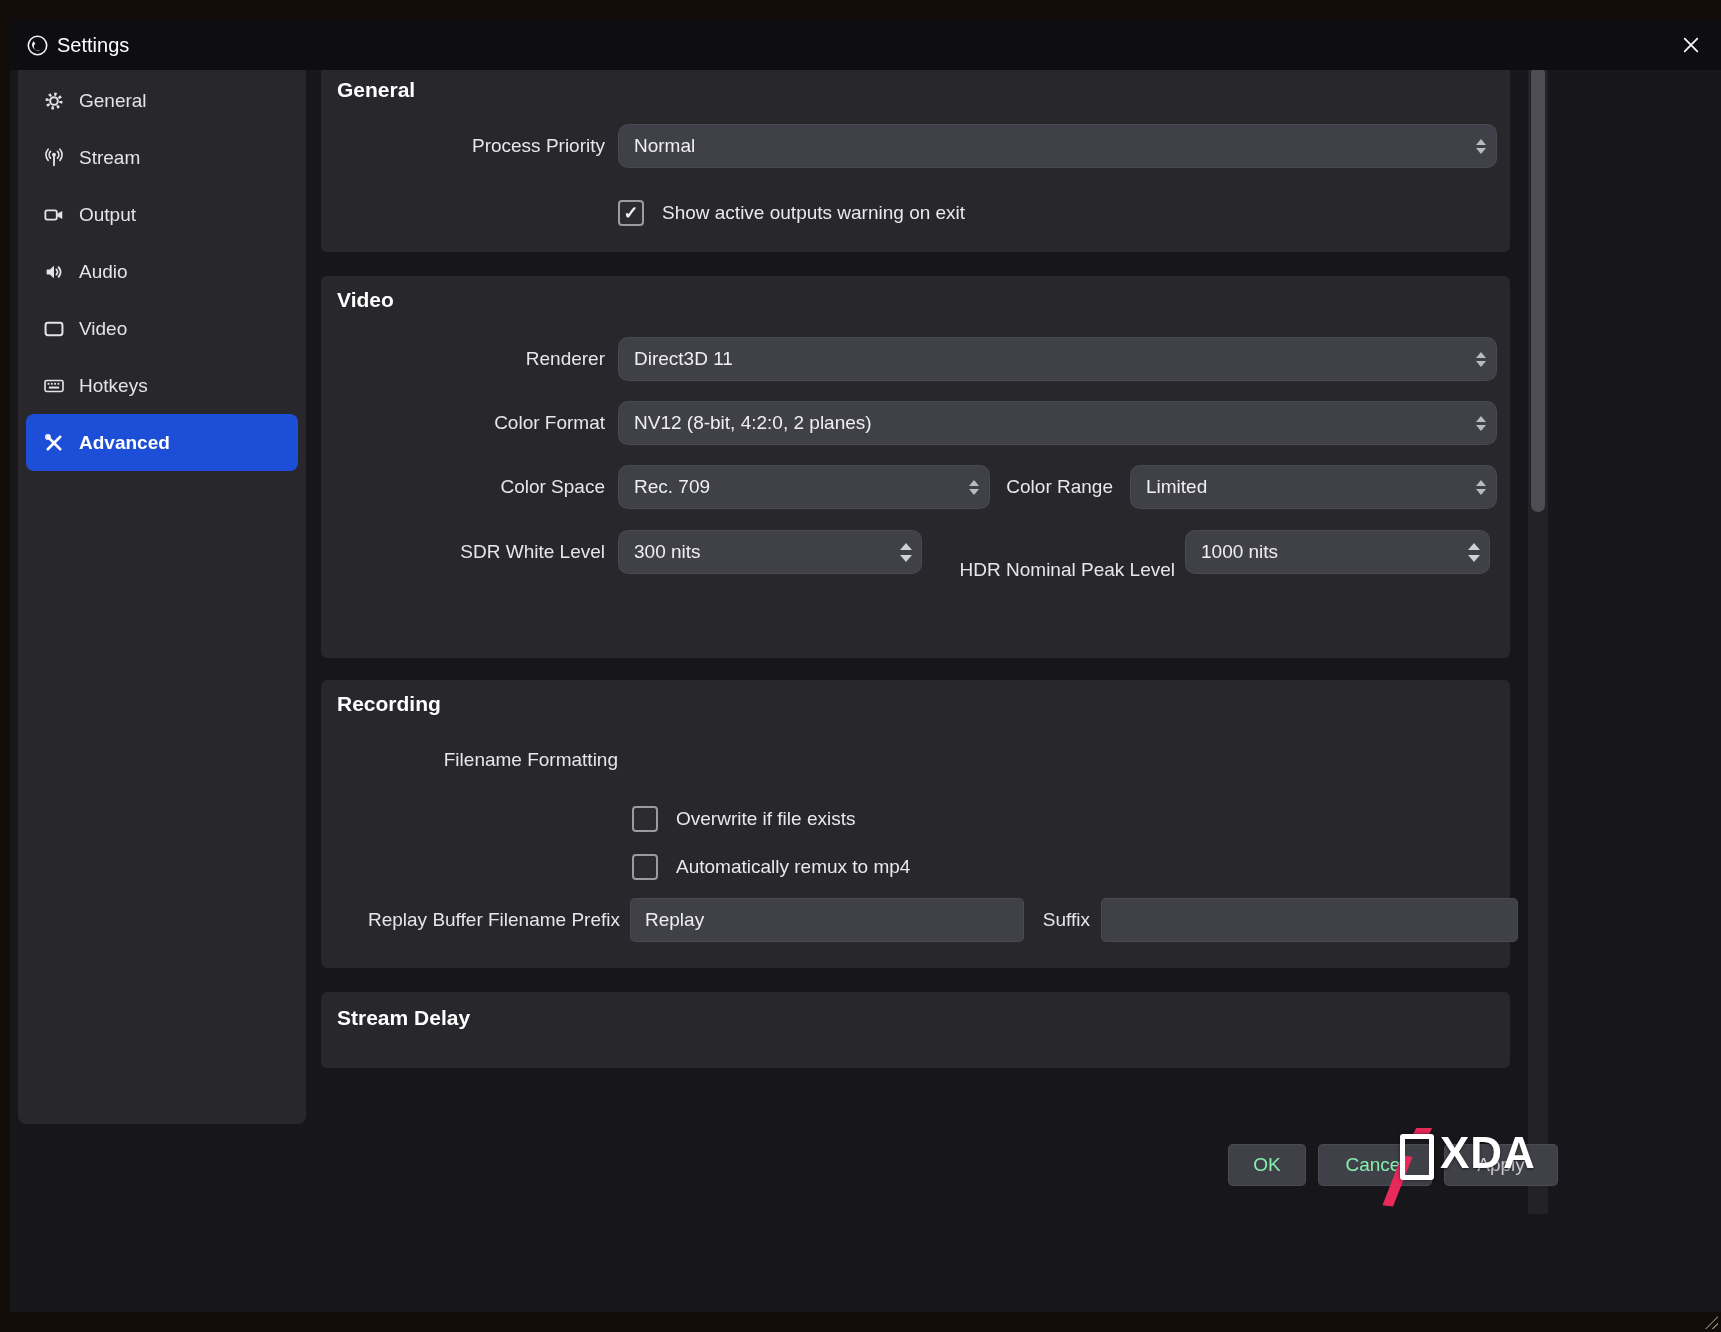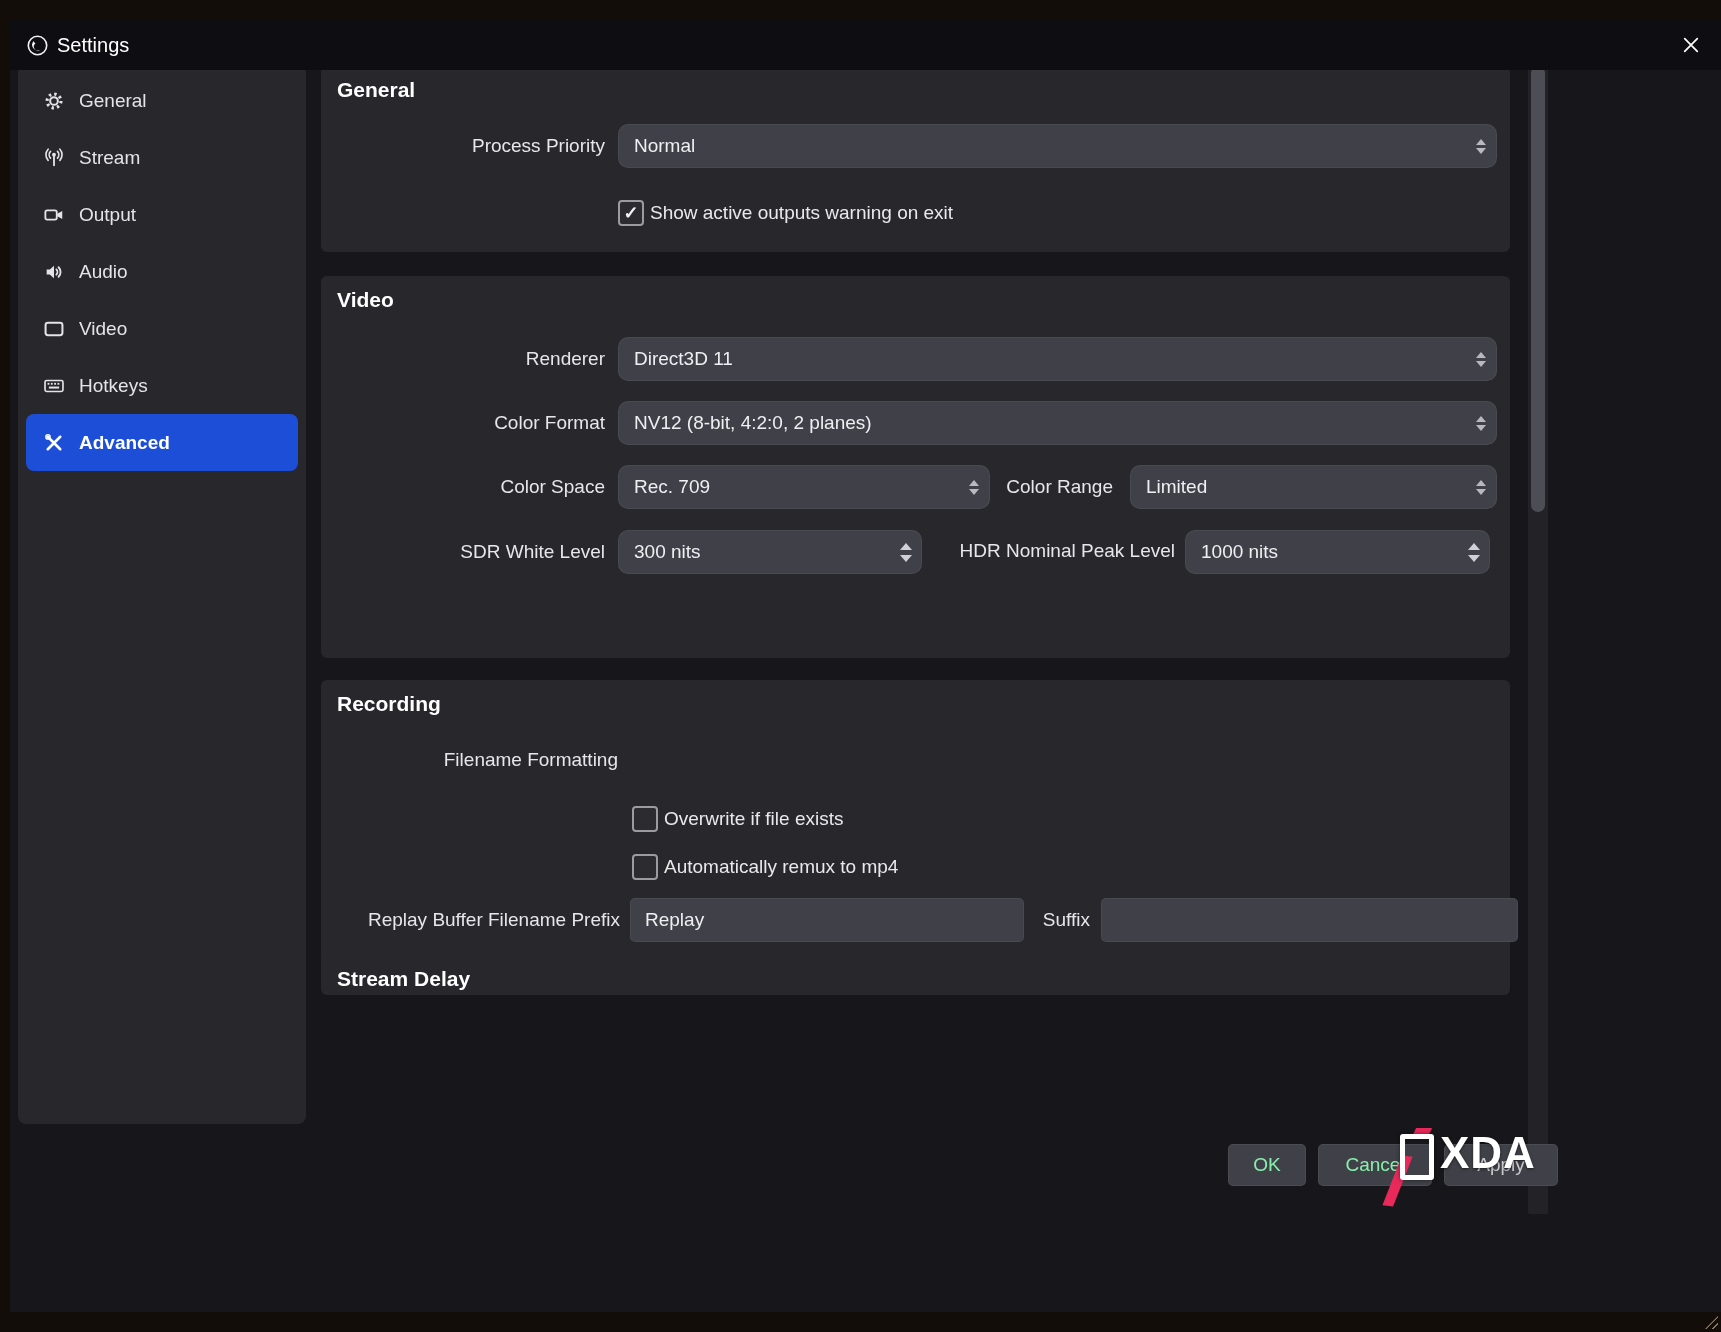--- a/index.html
+++ b/index.html
@@ -69,21 +69,21 @@
     border-radius:5px; color:#efeff2; font-size:19px; padding:0 14px; box-sizing:border-box;
     font-family:"Liberation Sans", sans-serif; outline:none;
   }
   .checkrow { position:absolute; display:flex; align-items:center; height:30px; }
   .checkbox {
     width:26px; height:26px; box-sizing:border-box; border:2px solid #9b9ba2;
     border-radius:4px; background:#2b2b30; display:flex; align-items:center;
     justify-content:center; cursor:pointer; flex:0 0 auto;
   }
   .checkmark { color:#f2f2f4; font-size:18px; font-weight:700; line-height:1; }
-  .checklabel { margin-left:6px; color:#e9e9ec; font-size:19px; white-space:nowrap; }
+  .checklabel { margin-left:18px; color:#e9e9ec; font-size:19px; white-space:nowrap; }
   
   #scrollbar {
     position:absolute; left:1528px; top:64px; width:20px; height:1150px;
     background:#232327; z-index:2; border-radius:2px;
   }
   #scroll-thumb {
     position:absolute; left:3px; top:2px; width:14px; height:446px;
     background:#4d4d55; border-radius:7px; cursor:grab;
   }
   
@@ -258,21 +258,21 @@
   </div>
 
   <div class="flabel" style="left:16px; top:254px; width:268px;">SDR White Level</div>
   <div class="spinner" style="left:297px; top:254px; width:304px;">
     <span class="combo-text">300 nits</span>
     <span class="spin-arrows">
         <i class="s-up"></i>
         <i class="s-down"></i>
       </span>
   </div>
-  <div class="flabel" style="left:616px; top:253px; width:238px;text-align:right;">HDR Nominal Peak Level</div>
+  <div class="flabel" style="left:616px; top:272px; width:238px;text-align:right;">HDR Nominal Peak Level</div>
   <div class="spinner" style="left:864px; top:254px; width:305px;">
     <span class="combo-text">1000 nits</span>
     <span class="spin-arrows">
         <i class="s-up"></i>
         <i class="s-down"></i>
       </span>
   </div>
 </section>
 
 <section class="panel" style="top:680px; height:288px;">
@@ -292,21 +292,21 @@
       </span>
     <span class="checklabel">Automatically remux to mp4</span>
   </div>
 
   <div class="flabel" style="left:8px; top:218px; width:291px;">Replay Buffer Filename Prefix</div>
   <input class="tinput" style="left: 309px; top: 218px; width: 394px;" value="Replay">
   <div class="flabel" style="left:700px; top:218px; width:69px;">Suffix</div>
   <input class="tinput" style="left: 780px; top: 218px; width: 417px;" value="">
 </section>
 
-<section class="panel" style="top:953px; height:42px;">
+<section class="panel" style="top:992px; height:76px;">
   <h2 class="sec-title" style="top:14px;">Stream Delay</h2>
 </section>
 
 <div id="scrollbar">
   <div id="scroll-thumb"></div>
 </div>
 
 <button class="btn" id="btn-ok">OK</button>
 <button class="btn" id="btn-cancel">Cancel</button>
 <button class="btn" id="btn-apply">Apply</button>

